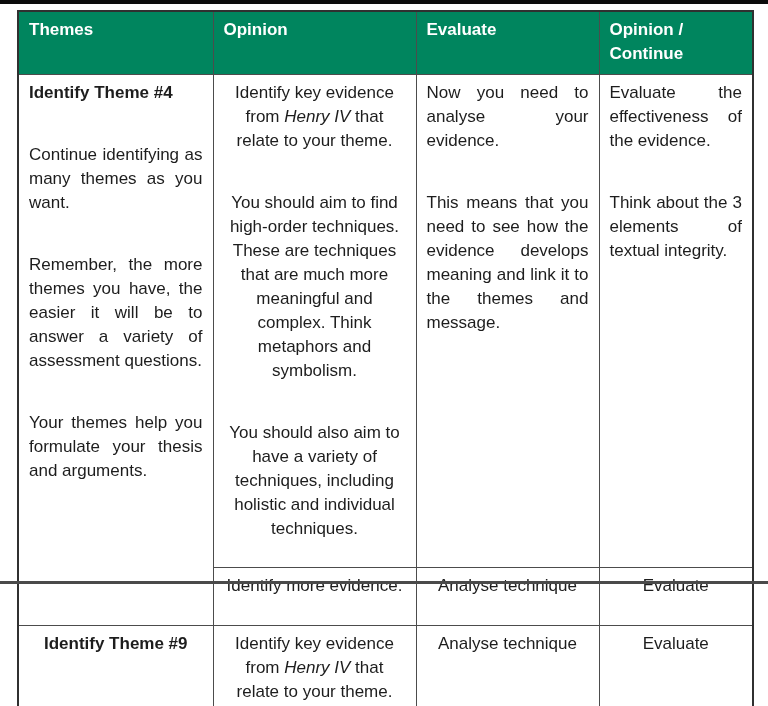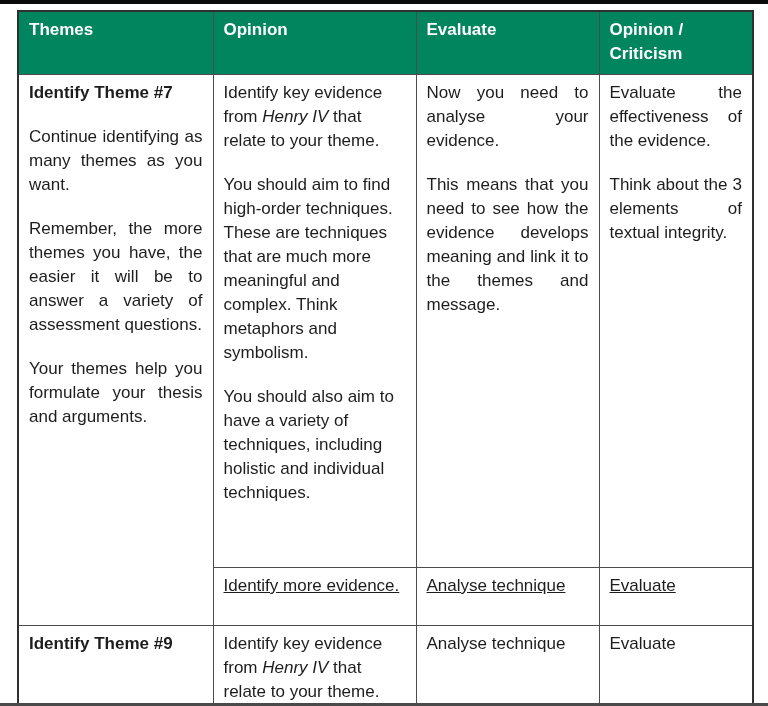--- a/index.html
+++ b/index.html
@@ -7,21 +7,21 @@
     padding: 0;
     width: 768px;
     height: 706px;
     background: #ffffff;
     overflow: hidden;
     font-family: "Liberation Sans", "DejaVu Sans", sans-serif;
   }
   .canvas {
     position: relative;
     width: 768px;
-    height: 706px;
+    height: 584px;
     background: #ffffff;
     border-radius: 14px;
   }
   .edge-bar-top {
     position: absolute;
     left: 0; top: 0;
     width: 768px; height: 4px;
     background: var(--top-bar, #0b0b0b);
   }
   .edge-bar-bottom {
@@ -53,29 +53,29 @@
     font-size: 17px;
     line-height: 24px;
     font-weight: bold;
     text-align: left;
     height: 55px;
   }
   td {
     color: var(--body-text, #1d1d1d);
     font-size: 17px;
     line-height: 24px;
-    text-align: left;
+    text-align: center;
   }
   td p { margin: 0; }
-  td p + p { margin-top: 20px; }
+  td p + p { margin-top: 38px; }
   .just { text-align: justify; }
   .it { font-style: italic; }
   .bd { font-weight: bold; }
   tr.row-main  > td { height: 493px; }
-  tr.row-sub   > td { height: 58px; text-decoration: underline; }
+  tr.row-sub   > td { height: 58px; }
   tr.row-last  > td { height: 82px; }
 </style>
 </head>
 <body>
 
 <div class="canvas">
   <div class="edge-bar-top"></div>
 
   <table class="study-table">
     <colgroup>
@@ -89,27 +89,27 @@
       <th class="hdr">
         <span>Themes</span>
       </th>
       <th class="hdr">
         <span>Opinion</span>
       </th>
       <th class="hdr">
         <span>Evaluate</span>
       </th>
       <th class="hdr">
-        <span>Opinion / Criticism</span>
+        <span>Opinion / Continue</span>
       </th>
     </tr>
 
     <tr class="row-main">
       <td class="just" rowspan="2">
-            <p><span class="bd">Identify Theme #7</span></p>
+            <p><span class="bd">Identify Theme #4</span></p>
             <p><span>Continue identifying as many themes as you want.</span></p>
             <p><span>Remember, the more themes you have, the easier it will be to answer a variety of assessment questions.</span></p>
             <p><span>Your themes help you formulate your thesis and arguments.</span></p>
           </td>
       <td>
             <p><span>Identify key evidence from </span><span class="it">Henry IV</span><span> that relate to your theme.</span></p>
             <p><span>You should aim to find high-order techniques. These are techniques that are much more meaningful and complex. Think metaphors and symbolism.</span></p>
             <p><span>You should also aim to have a variety of techniques, including holistic and individual techniques.</span></p>
           </td>
       <td class="just">

